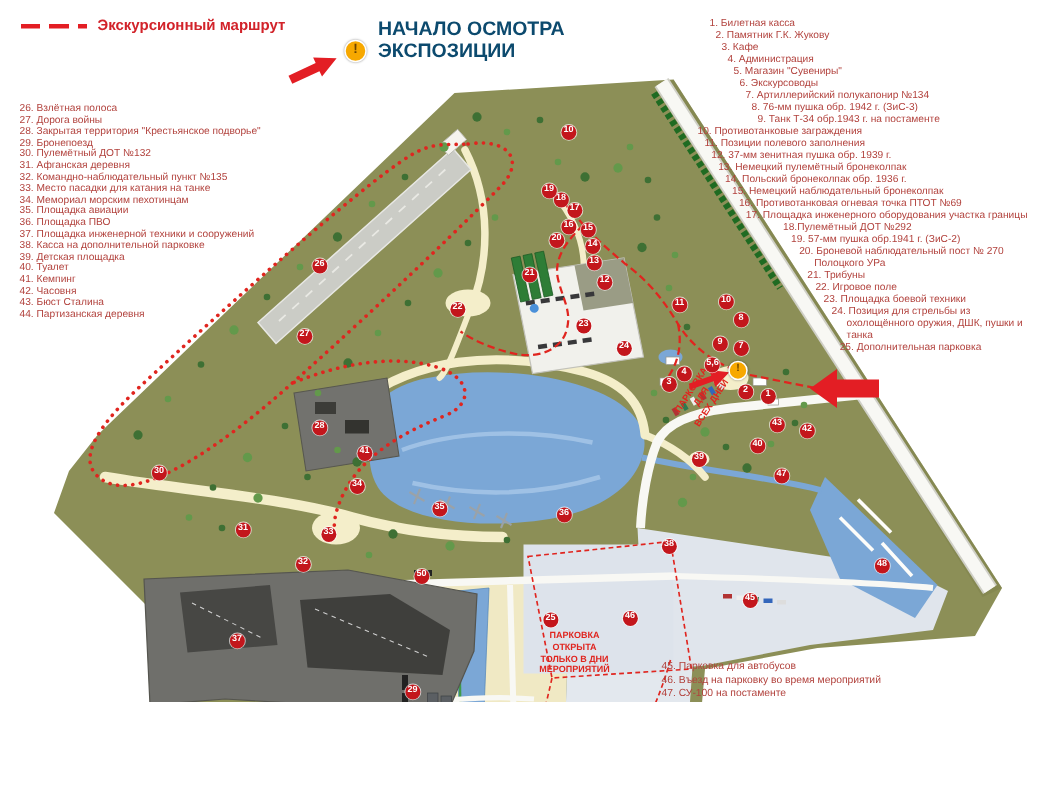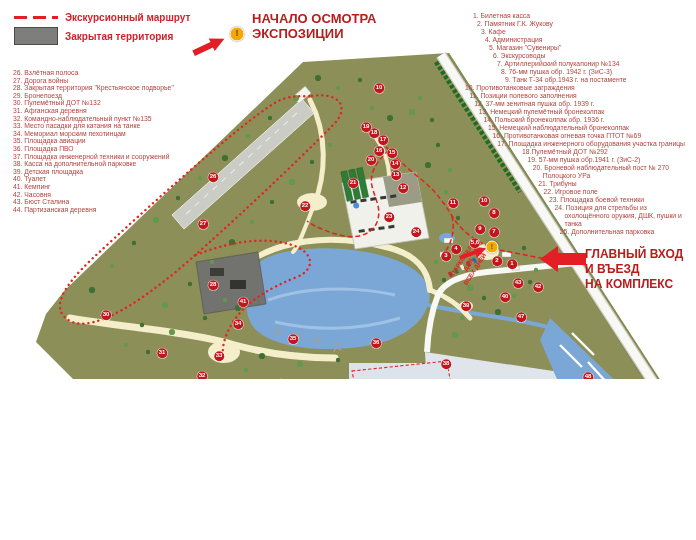--- a/index.html
+++ b/index.html
@@ -1,34 +1,34 @@
 <!DOCTYPE html>
 <html><head>
 <meta charset="utf-8">
 <title>Map</title>
 <style>
   html,body{margin:0;padding:0;background:#fff;}
-  .page{position:relative;width:696px;height:379px;background:#ffffff;
+  .page{position:relative;width:696px;height:468px;background:#ffffff;
         font-family:"Liberation Sans",sans-serif;overflow:hidden;}
   #map-svg{position:absolute;left:0;top:0;z-index:1;}
   .overlay{position:absolute;z-index:3;}
 
   
   #legend{left:14px;top:11px;}
   .legend-row{display:flex;align-items:center;margin-bottom:3px;height:13px;}
   .legend-row.area{height:18px;}
   .sw{width:44px;flex:none;margin-right:7px;}
   .sw-dash{height:3.5px;background:repeating-linear-gradient(90deg,#e31e24 0 13px,transparent 13px 19px);}
   .sw-dots{height:6px;background-image:radial-gradient(circle,#e31e24 2.1px,transparent 2.5px);
            background-size:6.6px 6px;background-repeat:repeat-x;background-position:left center;}
   .sw-area{height:16px;width:42px;background:#7e7e7c;border:1px solid #4c4c4a;}
   .legend-label{font-size:10px;font-weight:700;color:#d2232a;white-space:nowrap;}
 
   
-  .callout{position:absolute;z-index:4;color:#b91c1c;font-weight:800;white-space:pre-line;}
+  .callout{position:absolute;z-index:4;color:#0c4a6e;font-weight:800;white-space:pre-line;}
   #callout-start{left:252px;top:12px;font-size:13px;line-height:1.12;}
   #callout-entrance{left:585px;top:247px;font-size:12px;line-height:1.27;width:110px;}
   .map-label{position:absolute;z-index:3;color:#e0251f;font-weight:700;text-align:center;white-space:pre-line;}
   #label-parking-all{left:433px;top:253px;width:70px;font-size:6.2px;line-height:1.25;transform:rotate(-57deg);}
   #label-parking-events{left:348px;top:421px;width:70px;font-size:6px;line-height:1.3;}
 
   
   .list{position:absolute;z-index:3;color:#b2423d;}
   #list-left{left:13px;top:69px;width:218px;font-size:6.8px;line-height:7.6px;}
   #list-right{left:462px;top:12px;width:226px;font-size:6.8px;line-height:8px;}
@@ -263,35 +263,28 @@
       <path d="M 447,440 C 436,478 420,506 400,526"></path>
       <path d="M 368,452 C 360,488 352,514 348,531"></path>
     </g>
   </svg>
 
   <div id="legend" class="overlay">
     <div class="legend-row">
       <span class="sw sw-dash"></span>
       <span class="legend-label">Экскурсионный маршрут</span>
     </div>
-    <div class="legend-row area">
-      <span class="sw sw-area"></span>
-      <span class="legend-label">Закрытая территория</span>
-    </div>
   </div>
 
   <div id="callout-start" class="callout">НАЧАЛО ОСМОТРА
 ЭКСПОЗИЦИИ</div>
   <svg class="arrow-svg" style="left:190px;top:34px;" width="44" height="26">
     <polygon points="2,9 22,9 22,5 36,12 22,19 22,15 2,15" fill="#e31e24" transform="rotate(-25 19 12)"></polygon>
   </svg>
 
-  <div id="callout-entrance" class="callout">ГЛАВНЫЙ ВХОД
-И ВЪЕЗД
-НА КОМПЛЕКС</div>
   <svg class="arrow-svg" style="left:540px;top:245px;" width="46" height="28">
     <polygon points="46,8 18,8 18,1 0,14 18,27 18,20 46,20" fill="#e31e24"></polygon>
   </svg>
 
   <div id="label-parking-all" class="map-label">ПАРКОВКА
 ДЛЯ
 ВСЕХ ДНЕЙ</div>
   <svg class="arrow-svg" style="left:458px;top:243px;" width="34" height="18">
     <polygon points="1,8 17,8 17,4 29,10 17,16 17,12 1,12" fill="#e31e24" transform="rotate(-20 15 10)"></polygon>
   </svg>

